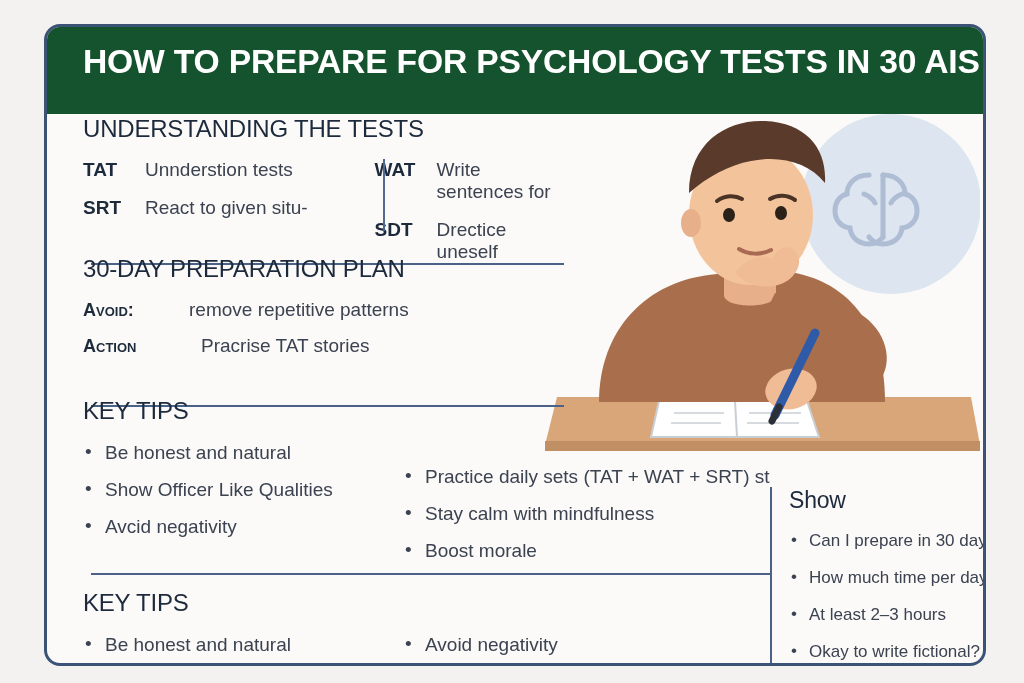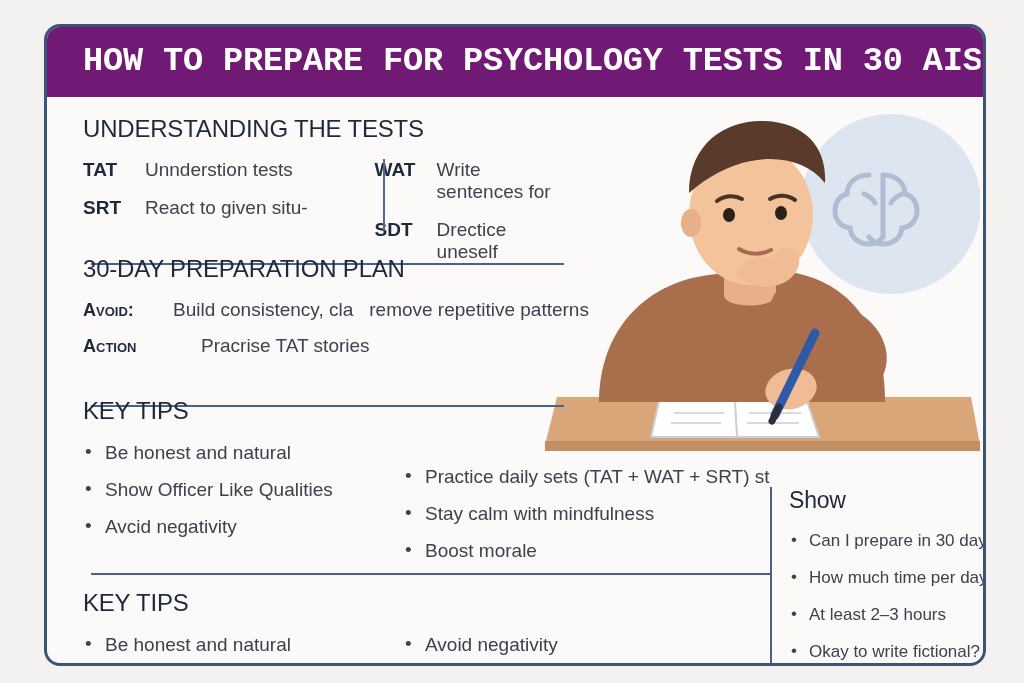--- a/index.html
+++ b/index.html
@@ -26,23 +26,22 @@
     border: 3px solid #3c5378;
     border-radius: 16px;
     overflow: hidden;
   }
   
   .titlebar {
     position: absolute;
     left: 0;
     top: 0;
     width: 100%;
-    height: 70px;
-    background: #701a75;
-    font-family: Liberation Mono, monospace;
+    height: 87px;
+    background: #14532d;
   }
   .title {
     position: absolute;
     left: 36px;
     top: 16px;
     width: 880px;
     color: #ffffff;
     font-size: 33px;
     font-weight: bold;
     letter-spacing: -0.2px;
@@ -241,21 +240,20 @@
           </div>
         </div>
       </div>
     </div>
     <div class="sep sep1"></div>
 
     <div class="block" style="left:36px; top:228px; width:620px;">
       <div class="h2">30-DAY PREPARATION PLAN</div>
       <div class="row" style="margin-top:16px;">
         <span class="label-sc" style="min-width:90px;">Avoid:</span>
-        <span class="plan-text">Build consistency, cla</span>
         <span class="plan-text" style="margin-left:16px;">remove repetitive patterns</span>
       </div>
       <div class="row" style="margin-top:14px;gap:28px;">
         <span class="label-sc" style="min-width:90px;">Action</span>
         <span class="plan-text">Pracrise TAT stories</span>
       </div>
     </div>
     <div class="sep sep2"></div>
 
     <div class="block" style="left:36px; top:370px; width:840px;">

